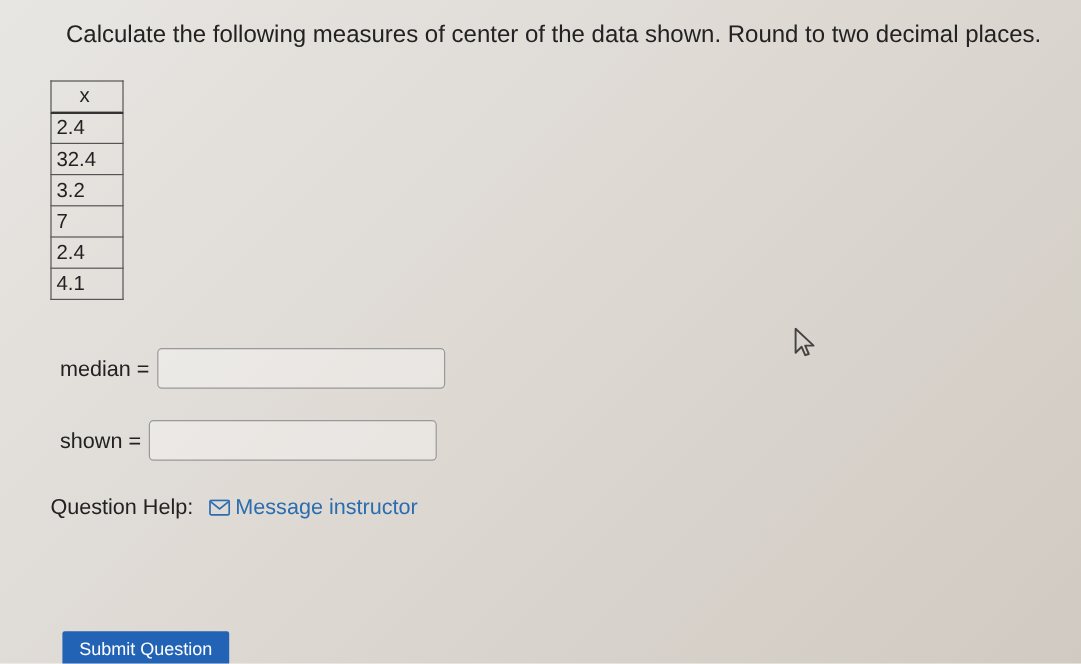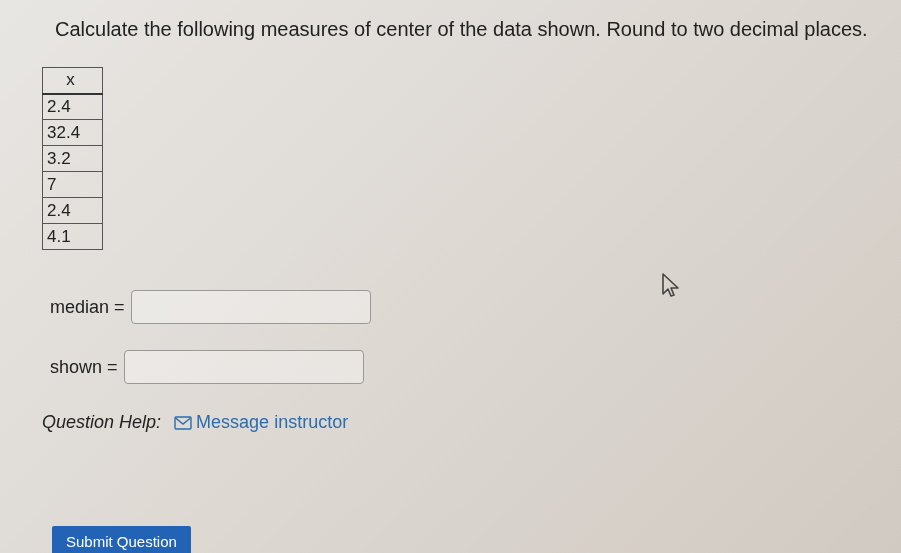--- a/index.html
+++ b/index.html
@@ -60,21 +60,20 @@
       padding: 4px 8px;
       font-size: 16px;
     }
     .help-row {
       margin-top: 28px;
       margin-left: 22px;
       font-size: 18px;
     }
     .help-label {
       color: #222;
-      font-style: italic;
     }
     .help-link {
       color: #2a6db0;
       cursor: pointer;
       margin-left: 8px;
       margin-top: 44px;
     }
     .mail-icon {
       display: inline-block;
       vertical-align: -2px;

